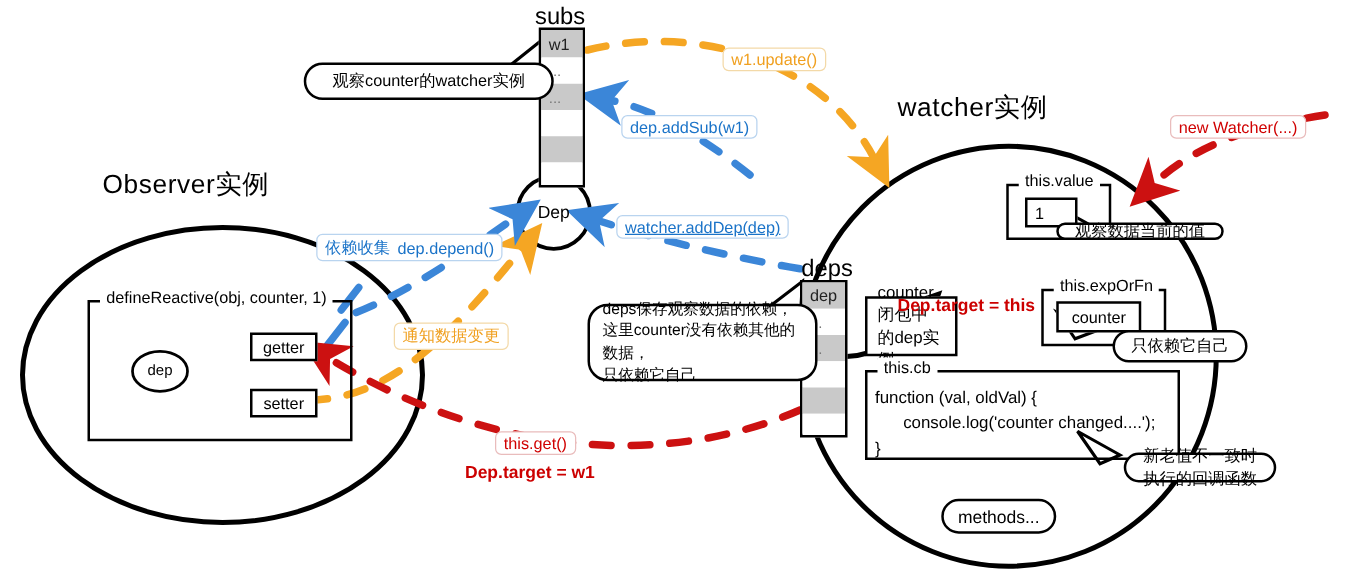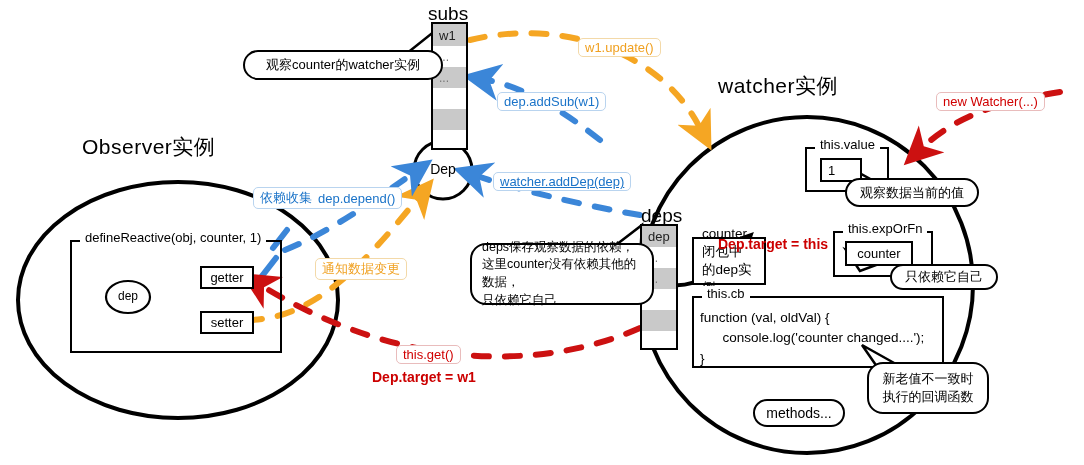--- a/index.html
+++ b/index.html
@@ -156,37 +156,37 @@
   <div class="abs note" style="left:692px;top:237px;width:74px;height:48px;
        white-space:pre-line;display:flex;align-items:center;">counter闭包中
 的dep实例</div>
 
   <div class="group" style="left:805px;top:147px;width:84px;height:45px;">
     <div class="gbody"></div>
     <div class="glabel">this.value</div>
   </div>
   <div class="abs box-sm" style="left:820px;top:158px;width:42px;height:24px;
        justify-content:flex-start;padding-left:6px;">1</div>
-  <div class="abs callout" style="left:845px;top:178px;width:134px;height:29px;">观察数据当前的值</div>
+  <div class="abs callout" style="left:845px;top:178px;width:134px;height:14px;">观察数据当前的值</div>
 
   <div class="group" style="left:833px;top:231px;width:100px;height:46px;">
     <div class="gbody"></div>
     <div class="glabel">this.expOrFn</div>
   </div>
   <div class="abs box-sm" style="left:845px;top:241px;width:68px;height:25px;">counter</div>
   <div class="abs callout" style="left:890px;top:264px;width:108px;height:26px;">只依赖它自己</div>
 
   <div class="group" style="left:692px;top:296px;width:252px;height:72px;">
     <div class="gbody"></div>
     <div class="glabel">this.cb</div>
   </div>
   <div class="abs code" style="left:700px;top:308px;width:240px;">function (val, oldVal) {
       console.log('counter changed....');
 }</div>
-  <div class="abs callout" style="left:867px;top:362px;width:122px;height:52px;
+  <div class="abs callout" style="left:899px;top:362px;width:122px;height:24px;
        white-space:pre-line;">新老值不一致时
 执行的回调函数</div>
 
   <div class="abs pill" style="left:753px;top:399px;width:92px;height:28px;">methods...</div>
 
   <div class="chip orange" style="left:578px;top:38px;">w1.update()</div>
 
   <div class="chip blue" style="left:497px;top:92px;">dep.addSub(w1)</div>
 
   <div class="chip blue" style="left:493px;top:172px;text-decoration:underline;">watcher.addDep(dep)</div>

